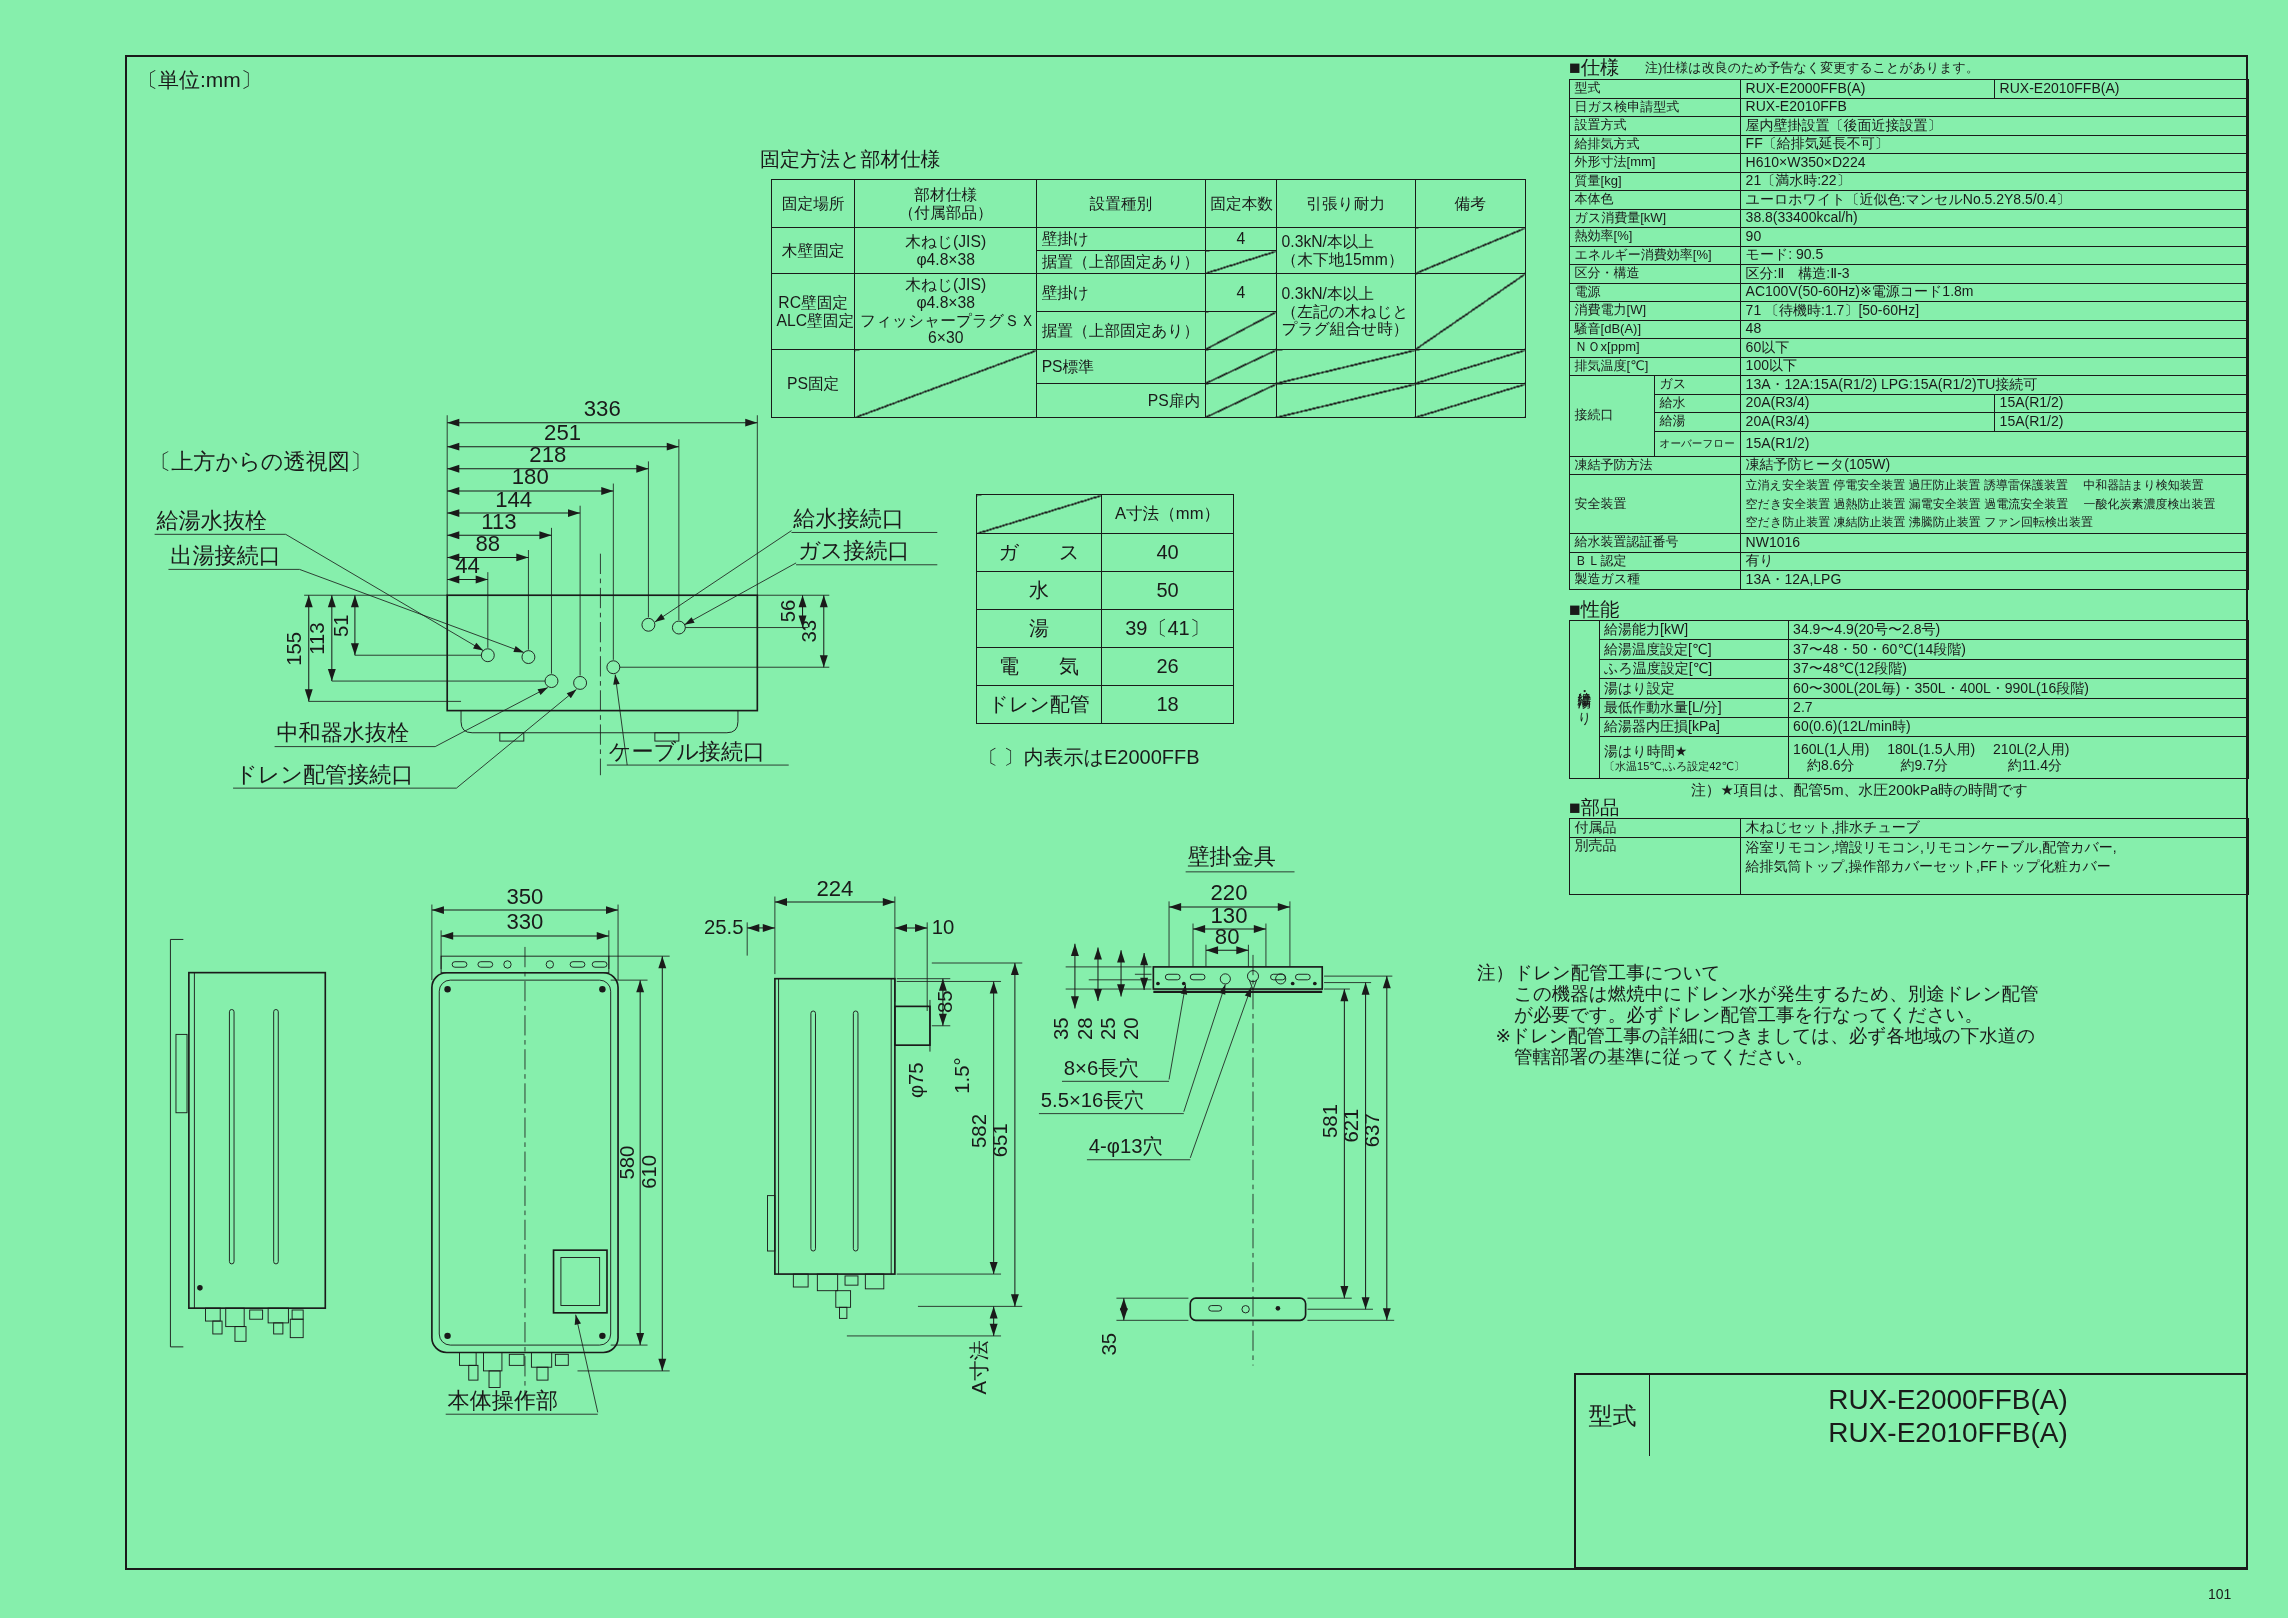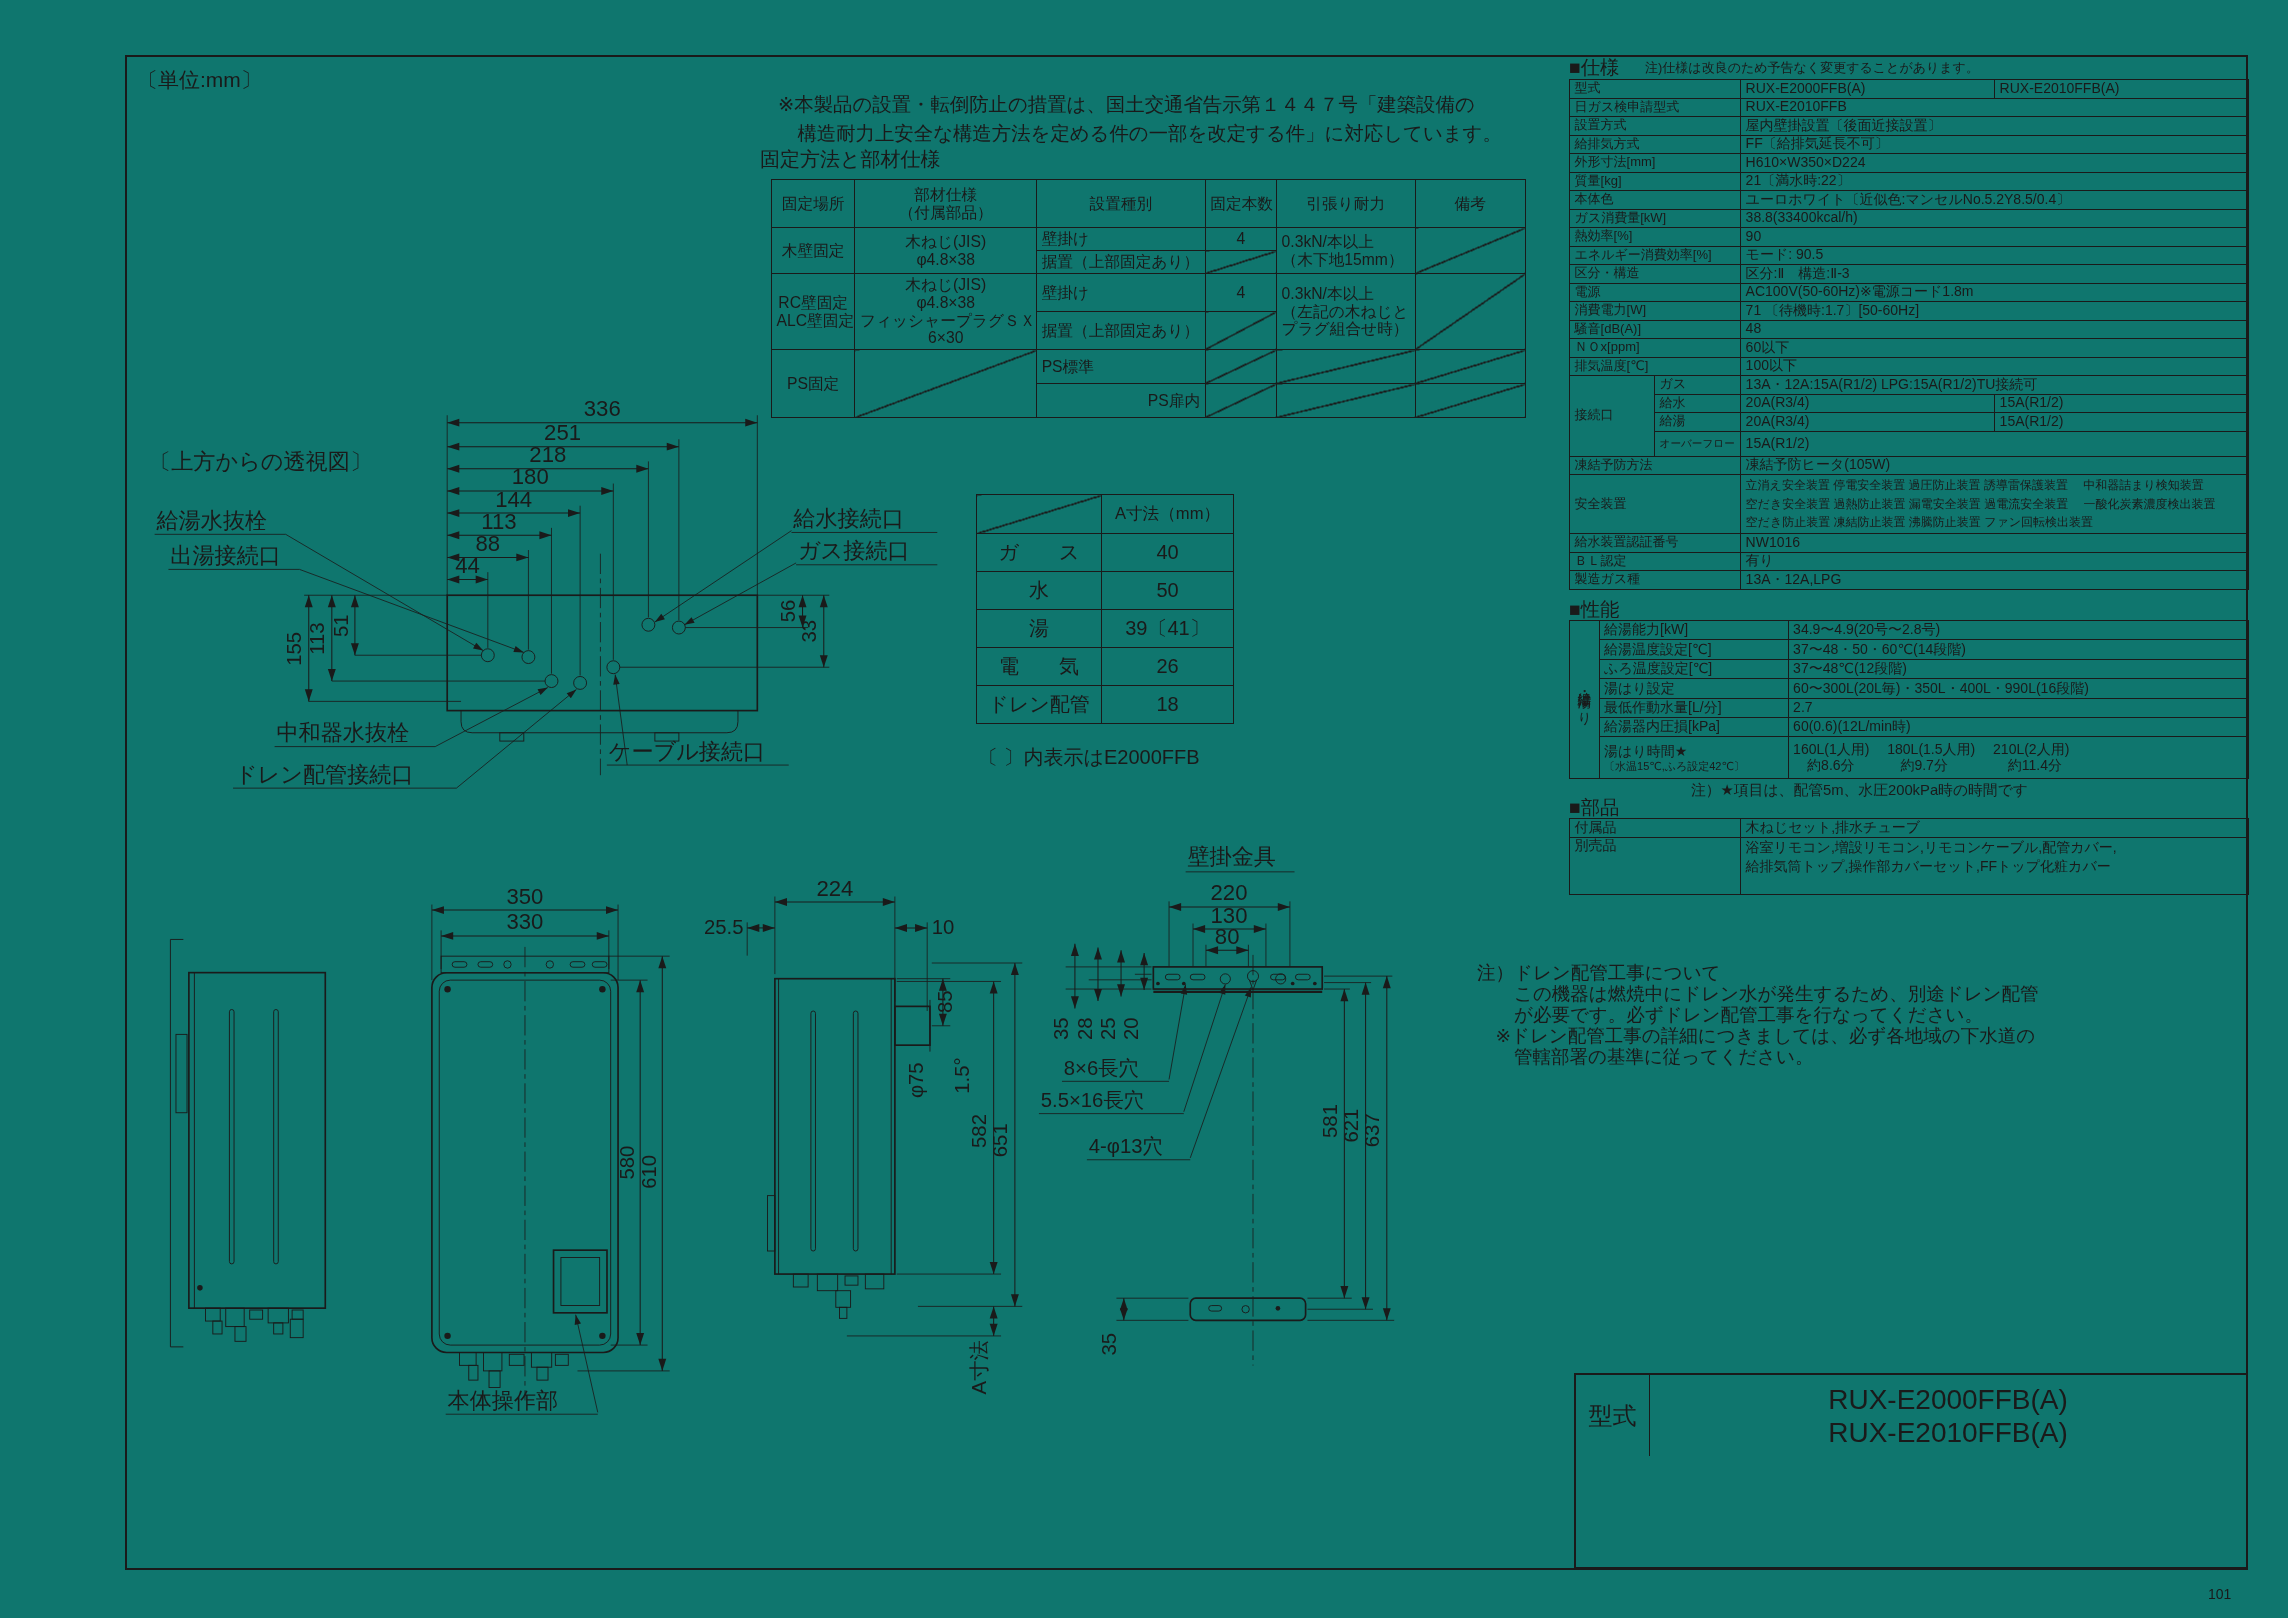--- a/index.html
+++ b/index.html
@@ -1,16 +1,16 @@
 <!DOCTYPE html>
 <html style="font-size:14.8px"><head>
 <meta charset="utf-8">
 <style>
   html,body{margin:0;padding:0;background:#e8e8e8}
-  .sheet{position:relative;width:2289px;height:1619px;background:#0f766e;
+  .sheet{position:relative;width:2289px;height:1619px;background:#86efac;
          font-family:"Liberation Sans","DejaVu Sans",sans-serif;color:#1a1a1a;overflow:hidden}
   .abs{position:absolute}
   .frame{left:125px;top:55px;width:2123px;height:1515px;border:2.8px solid #1a1a1a;box-sizing:border-box}
   .pre{white-space:pre}
   .bold{font-weight:normal}
   
   table.dt{border-collapse:collapse;table-layout:fixed}
   table.dt td{border:1.5px solid #1a1a1a;padding:0 4.6px;overflow:hidden;white-space:nowrap;line-height:1.12;vertical-align:middle}
   .fix td{font-size:15.7px;text-align:center}
   .spec td{font-size:14px}
@@ -49,24 +49,20 @@
       <marker id="arr" viewBox="0 0 12 10" markerWidth="13" markerHeight="11" refX="11.5" refY="5" orient="auto-start-reverse">
         <path d="M0.5,1.4 L11.5,5 L0.5,8.6 Z" fill="#1a1a1a"></path>
       </marker>
     </defs>
   </svg>
 
   <div class="abs frame"></div>
 
   <div class="abs" style="left:137px;top:66px;font-size:21px">〔単位:mm〕</div>
 
-  <div class="abs" style="left:778px;top:90px;font-size:19.4px;line-height:29px">
-    <div class="pre">※本製品の設置・転倒防止の措置は、国土交通省告示第１４４７号「建築設備の</div>
-    <div class="pre">　構造耐力上安全な構造方法を定める件の一部を改定する件」に対応しています。</div>
-  </div>
 
   <div class="abs" style="left:760px;top:146px;font-size:20px">固定方法と部材仕様</div>
   <table class="dt fix abs" style="left:771px;top:179px;width:755px">
     <colgroup>
         <col style="width:83px">
         <col style="width:181px">
         <col style="width:168px">
         <col style="width:71px">
         <col style="width:138px">
         <col style="width:110px">

